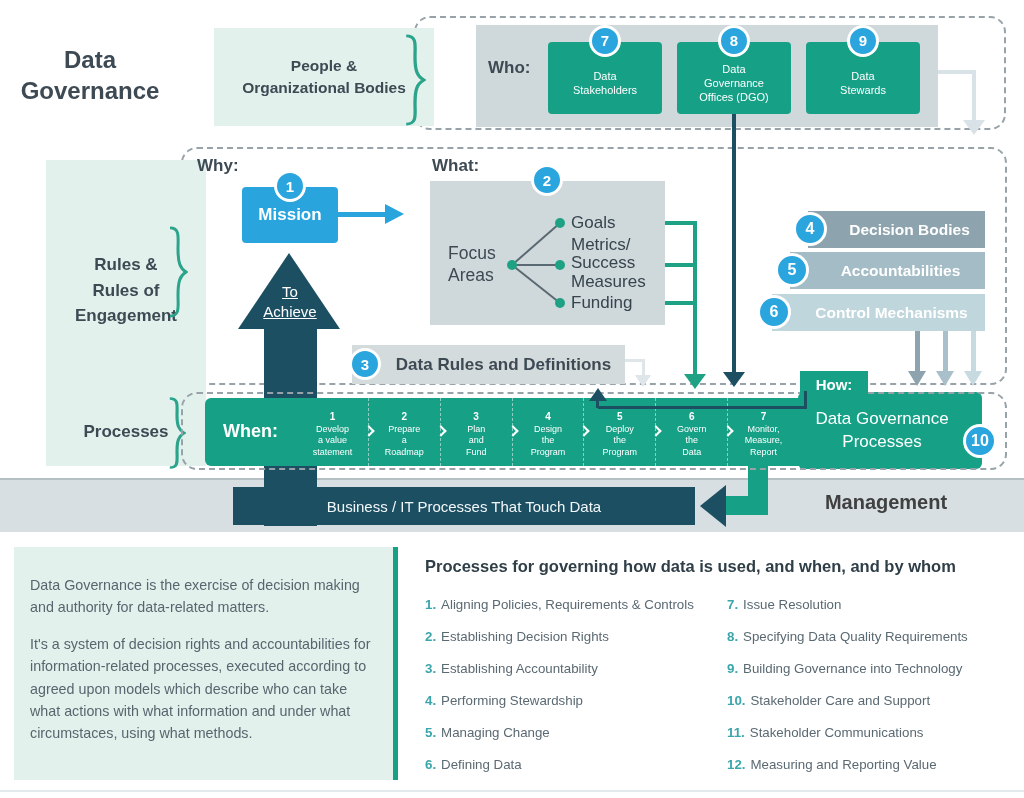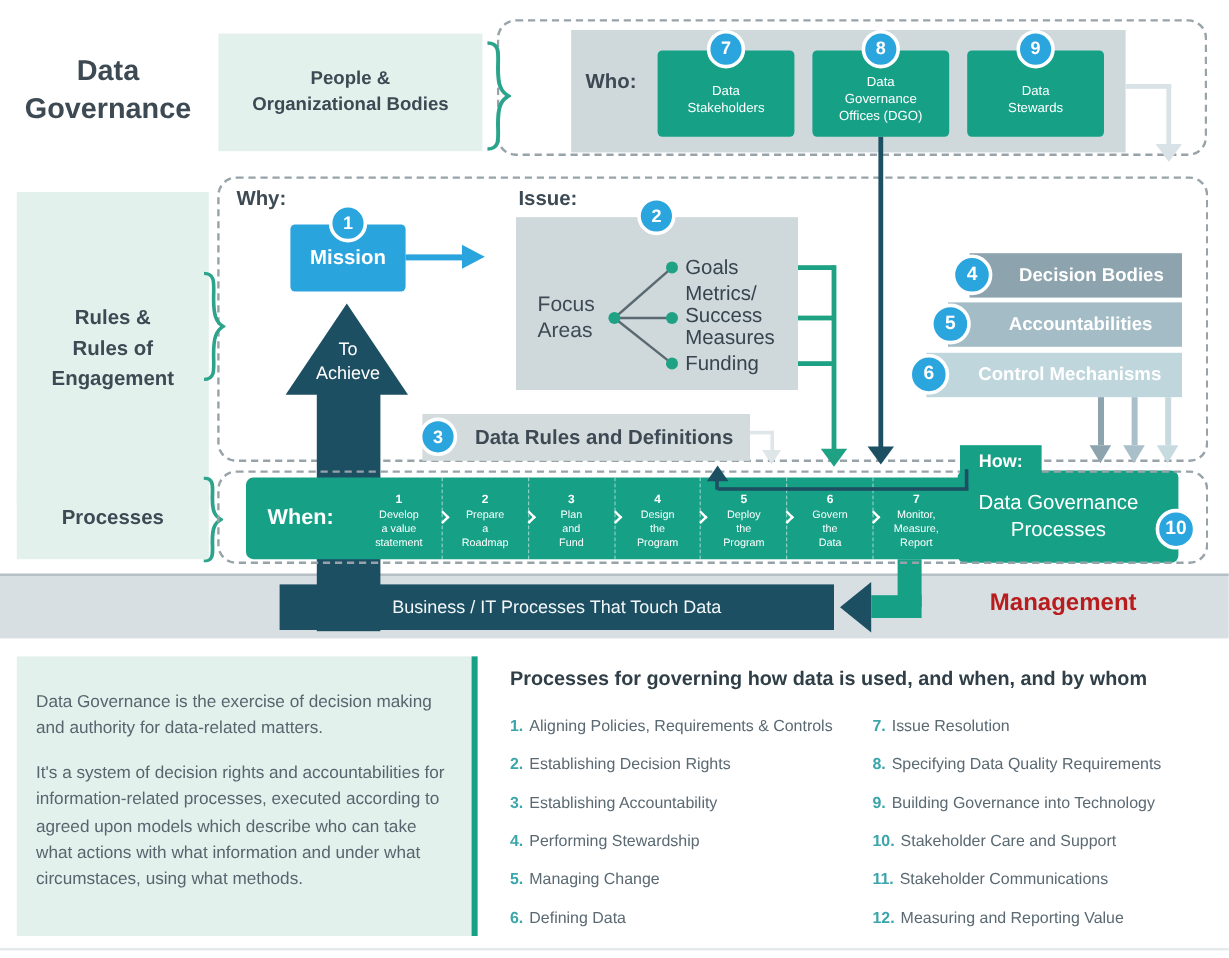--- a/index.html
+++ b/index.html
@@ -7,21 +7,21 @@
   .canvas { position:relative; width:1024px; height:798px; background:#fff; overflow:hidden; color:#3d4a54; }
   .abs { position:absolute; }
   .pre { white-space:pre-line; }
   .ctr { display:flex; align-items:center; justify-content:center; text-align:center; }
 
   
   .dashrect { position:absolute; border:2px dashed #97a3a8; border-radius:16px; z-index:2; }
   .r3 { z-index:6; pointer-events:none; }
 
   
-  .mint { background:#e3f1ed; font-weight:bold; color:#3d4a54; z-index:3; }
+  .mint { background:#e3f1ed; font-weight:bold; color:#3d4a54; z-index:3;margin-left:32px; }
 
   
   .ncircle { position:absolute; width:32px; height:32px; border-radius:50%; background:#2ba5de;
              border:3px solid #fff; color:#fff; font-weight:bold; font-size:15px;
              display:flex; align-items:center; justify-content:center; z-index:5; }
   .ncircle.lg { width:34px; height:34px; font-size:16px; }
 
   
   .greenbox { position:absolute; background:#16a187; border-radius:4px; color:#fff; z-index:3; }
 
@@ -50,21 +50,21 @@
   
   .pitem { position:absolute; font-size:13.3px; color:#5a6972; white-space:nowrap; z-index:3; }
   .pnum { color:#3aa6ab; font-weight:bold; margin-right:5px; }
 </style>
 </head>
 <body>
 
 <div class="canvas">
 
   <div class="abs" style="left:0;top:478px;width:1024px;height:54px;background:#d7dfe2;border-top:2px solid #b5bfc4;z-index:1;"></div>
-  <div class="abs" style="left:806px;top:491px;width:160px;font-size:20px;font-weight:bold;color:#b91c1c;z-index:3;text-align:center;">Management</div>
+  <div class="abs" style="left:806px;top:491px;width:160px;font-size:20px;font-weight:bold;color:#404040;z-index:3;text-align:center;">Management</div>
   <div class="abs" style="left:0;top:790px;width:1024px;height:2px;background:#e4e9eb;z-index:1;"></div>
 
   <div class="dashrect" style="left:414px;top:16px;width:592px;height:114px;"></div>
   <div class="dashrect" style="left:181px;top:147px;width:826px;height:238px;"></div>
   <div class="dashrect r3" style="left:181px;top:392px;width:826px;height:78px;"></div>
 
   <div class="abs pre" style="left:0;top:44px;width:180px;text-align:center;font-size:24px;font-weight:bold;line-height:1.3;z-index:3;">Data
 Governance</div>
 
   <div class="abs mint ctr pre" style="left:182px;top:28px;width:220px;height:98px;font-size:15.5px;line-height:1.45;">People &amp;
@@ -111,24 +111,24 @@
   <div class="abs" style="left:197px;top:156px;font-size:17px;font-weight:bold;z-index:3;">Why:</div>
   <div class="abs ctr" style="left:242px;top:187px;width:96px;height:56px;background:#29a4dd;border-radius:4px;color:#fff;font-size:17px;font-weight:bold;z-index:3;">
     <span>Mission</span>
     <div class="ncircle" style="left:50%;margin-left:-16px;top:-17px;">1</div>
   </div>
   <div class="line" style="left:338px;top:212px;width:49px;height:5px;background:#29a4dd;"></div>
   <div class="tri" style="left:385px;top:204px;border-top:10px solid transparent;border-bottom:10px solid transparent;border-left:19px solid #29a4dd;"></div>
 
   <div class="tri" style="left:238px;top:253px;border-left:51px solid transparent;border-right:51px solid transparent;border-bottom:76px solid #1d4f63;z-index:3;"></div>
   <div class="line" style="left:264px;top:326px;width:53px;height:200px;background:#1d4f63;z-index:3;"></div>
-  <div class="abs pre" style="left:239px;top:282px;width:102px;text-align:center;color:#fff;font-size:15px;line-height:1.35;z-index:4;">To
+  <div class="abs pre" style="left:239px;top:282px;width:102px;text-align:center;color:#fff;font-size:15px;line-height:1.35;z-index:4;text-decoration:underline;">To
 Achieve</div>
 
-  <div class="abs" style="left:432px;top:156px;font-size:17px;font-weight:bold;z-index:3;">Issue:</div>
+  <div class="abs" style="left:432px;top:156px;font-size:17px;font-weight:bold;z-index:3;">What:</div>
   <div class="abs" style="left:430px;top:181px;width:235px;height:144px;background:#cfd8db;z-index:3;">
     <div class="ncircle" style="left:101px;top:-17px;">2</div>
     <svg width="235" height="144" style="position:absolute;left:0;top:0;">
       <line x1="82" y1="84" x2="130" y2="42" stroke="#5a6972" stroke-width="2"></line>
       <line x1="82" y1="84" x2="130" y2="84" stroke="#5a6972" stroke-width="2"></line>
       <line x1="82" y1="84" x2="130" y2="122" stroke="#5a6972" stroke-width="2"></line>
       <circle cx="82" cy="84" r="5" fill="#1ea283"></circle>
       <circle cx="130" cy="42" r="5" fill="#1ea283"></circle>
       <circle cx="130" cy="84" r="5" fill="#1ea283"></circle>
       <circle cx="130" cy="122" r="5" fill="#1ea283"></circle>

